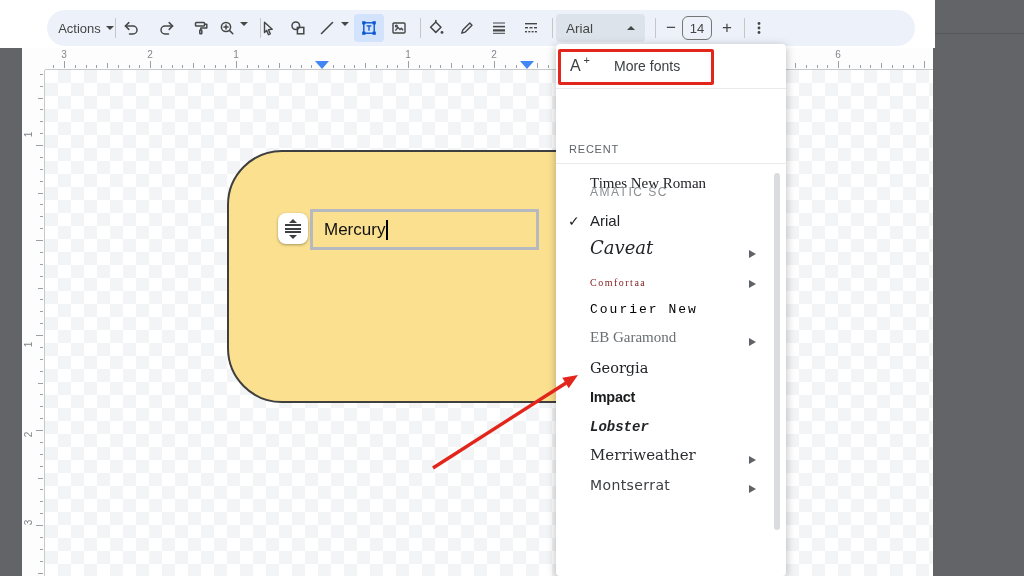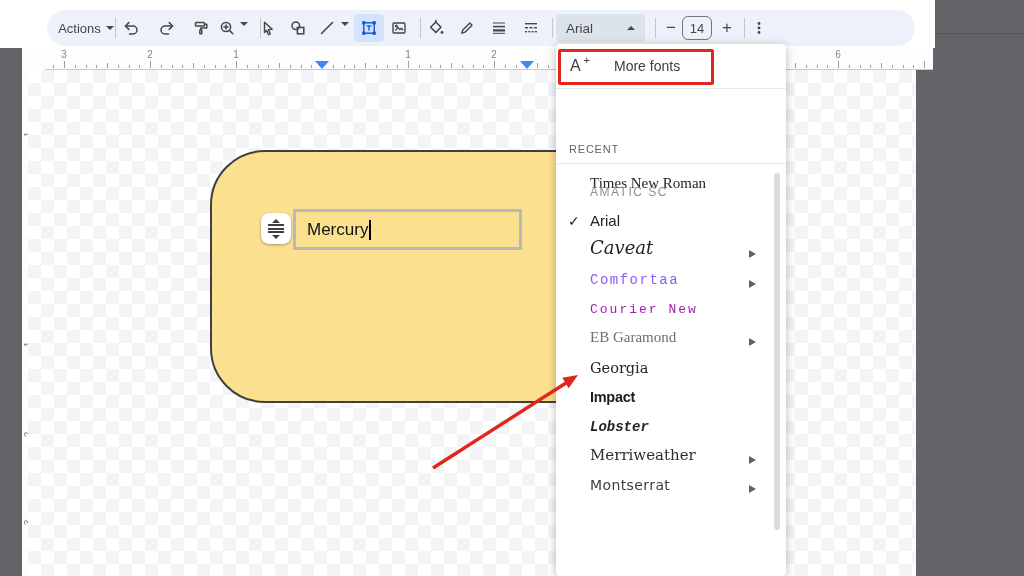--- a/index.html
+++ b/index.html
@@ -29,21 +29,21 @@
   .v-ruler{position:absolute;left:22px;top:22px;width:23px;height:506px;background:#fdfdfe;border-right:1px solid #c7cacd;}
   .htick{position:absolute;bottom:1px;width:1px;height:3.5px;background:#9aa0a6;}
   .htick.mid{height:5px;}
   .htick.big{height:7px;}
   .hlabel{position:absolute;top:1px;font-size:10px;color:#80868b;transform:translateX(-50%);}
   .vtick{position:absolute;right:1px;height:1px;width:3.5px;background:#9aa0a6;}
   .vtick.mid{width:5px;}
   .vtick.big{width:7px;}
   .vlabel{position:absolute;left:4px;font-size:10px;color:#80868b;transform:rotate(-90deg);}
   .ruler-marker{position:absolute;bottom:0;width:0;height:0;border-left:7px solid transparent;border-right:7px solid transparent;border-top:8px solid #4285f4;transform:translateX(-50%);}
-  .canvas{position:absolute;left:28px;top:22px;width:888px;height:506px;background:#fff;
+  .canvas{position:absolute;left:45px;top:22px;width:888px;height:506px;background:#fff;
     background-image:linear-gradient(45deg,#f2f4f6 25%,transparent 25%,transparent 75%,#f2f4f6 75%),
                      linear-gradient(45deg,#f2f4f6 25%,transparent 25%,transparent 75%,#f2f4f6 75%);
     background-size:26px 26px;background-position:0 0,13px 13px;overflow:hidden;}
   
   .shape{position:absolute;left:182px;top:80px;width:483px;height:253px;background:#fbe18f;border:2px solid #3f3f3f;border-radius:55px;}
   .shape-textbox{position:absolute;left:81px;top:57px;width:229px;height:41px;border:3px solid #b6b9bd;display:flex;align-items:center;padding-left:11px;}
   .shape-text{font-size:17px;color:#111;}
   .text-caret{display:inline-block;width:2px;height:20px;background:#000;margin-left:1px;}
   .drag-handle{position:absolute;left:233px;top:143px;width:30px;height:31px;background:#fff;border-radius:8px;box-shadow:0 1px 3px rgba(0,0,0,.35);display:flex;flex-direction:column;align-items:center;justify-content:center;gap:1.5px;cursor:grab;}
   .dh-tri-up{width:0;height:0;border-left:4px solid transparent;border-right:4px solid transparent;border-bottom:4px solid #3c4043;}
@@ -60,23 +60,23 @@
   .recent-row{position:absolute;left:0;top:124px;width:100%;height:30px;display:flex;align-items:center;padding-left:34px;cursor:pointer;}
   .f-times{font-family:"Liberation Serif", serif;font-size:15px;color:#27292c;}
   .font-list{position:absolute;left:0;top:126px;width:100%;}
   .font-row{position:relative;height:29.4px;display:flex;align-items:flex-end;padding-left:34px;cursor:pointer;}
   .check{position:absolute;left:12px;font-size:14px;color:#202124;}
   .subarrow{position:absolute;right:30px;width:0;height:0;border-top:4px solid transparent;border-bottom:4px solid transparent;border-left:7px solid #5f6368;}
   .fname{font-size:15px;color:#222428;white-space:nowrap;}
   .f-amatic .fname{font-size:12px;letter-spacing:1.5px;color:#8b8f93;text-transform:uppercase;font-weight:400;}
   .f-arial .fname{font-family:"Liberation Sans", sans-serif;}
   .f-caveat .fname{font-family:"DejaVu Serif", serif;font-style:italic;font-size:18px;}
-  .f-comfortaa .fname{font-family:Liberation Mono, monospace;font-weight:300;letter-spacing:1.5px;font-size:14px;color:#8b5cf6;}
+  .f-comfortaa .fname{font-family:Liberation Serif, serif;font-weight:300;letter-spacing:1.5px;font-size:10px;color:#7f1d1d;}
   .f-comic .fname{font-family:"DejaVu Sans", sans-serif;font-style:italic;font-size:14px;}
-  .f-courier .fname{font-family:"Liberation Mono", monospace;letter-spacing:2px;font-size:13px;color:#a21caf;}
+  .f-courier .fname{font-family:"Liberation Mono", monospace;letter-spacing:2px;font-size:13px;color:#000000;}
   .f-garamond .fname{font-family:"Liberation Serif", serif;color:#6a6f73;}
   .f-georgia .fname{font-family:"DejaVu Serif", serif;font-size:14.5px;}
   .f-impact .fname{font-weight:900;letter-spacing:-.3px;font-size:14.5px;color:#1b1c1e;}
   .f-lexend .fname{font-family:"DejaVu Sans", sans-serif;font-size:14px;}
   .f-lobster .fname{font-family:Liberation Mono, monospace;font-weight:700;font-style:italic;font-size:14px;}
   .f-lora .fname{font-family:"Liberation Serif", serif;color:#6a6f73;}
   .f-merriweather .fname{font-family:"DejaVu Serif", serif;font-size:15px;color:#2b2d30;}
   .f-montserrat .fname{font-family:"DejaVu Sans", sans-serif;letter-spacing:.4px;font-size:14px;color:#3c4043;}
   .menu-scrollbar{position:absolute;right:6px;top:129px;width:6px;height:357px;background:#dadce0;border-radius:3px;}
   

